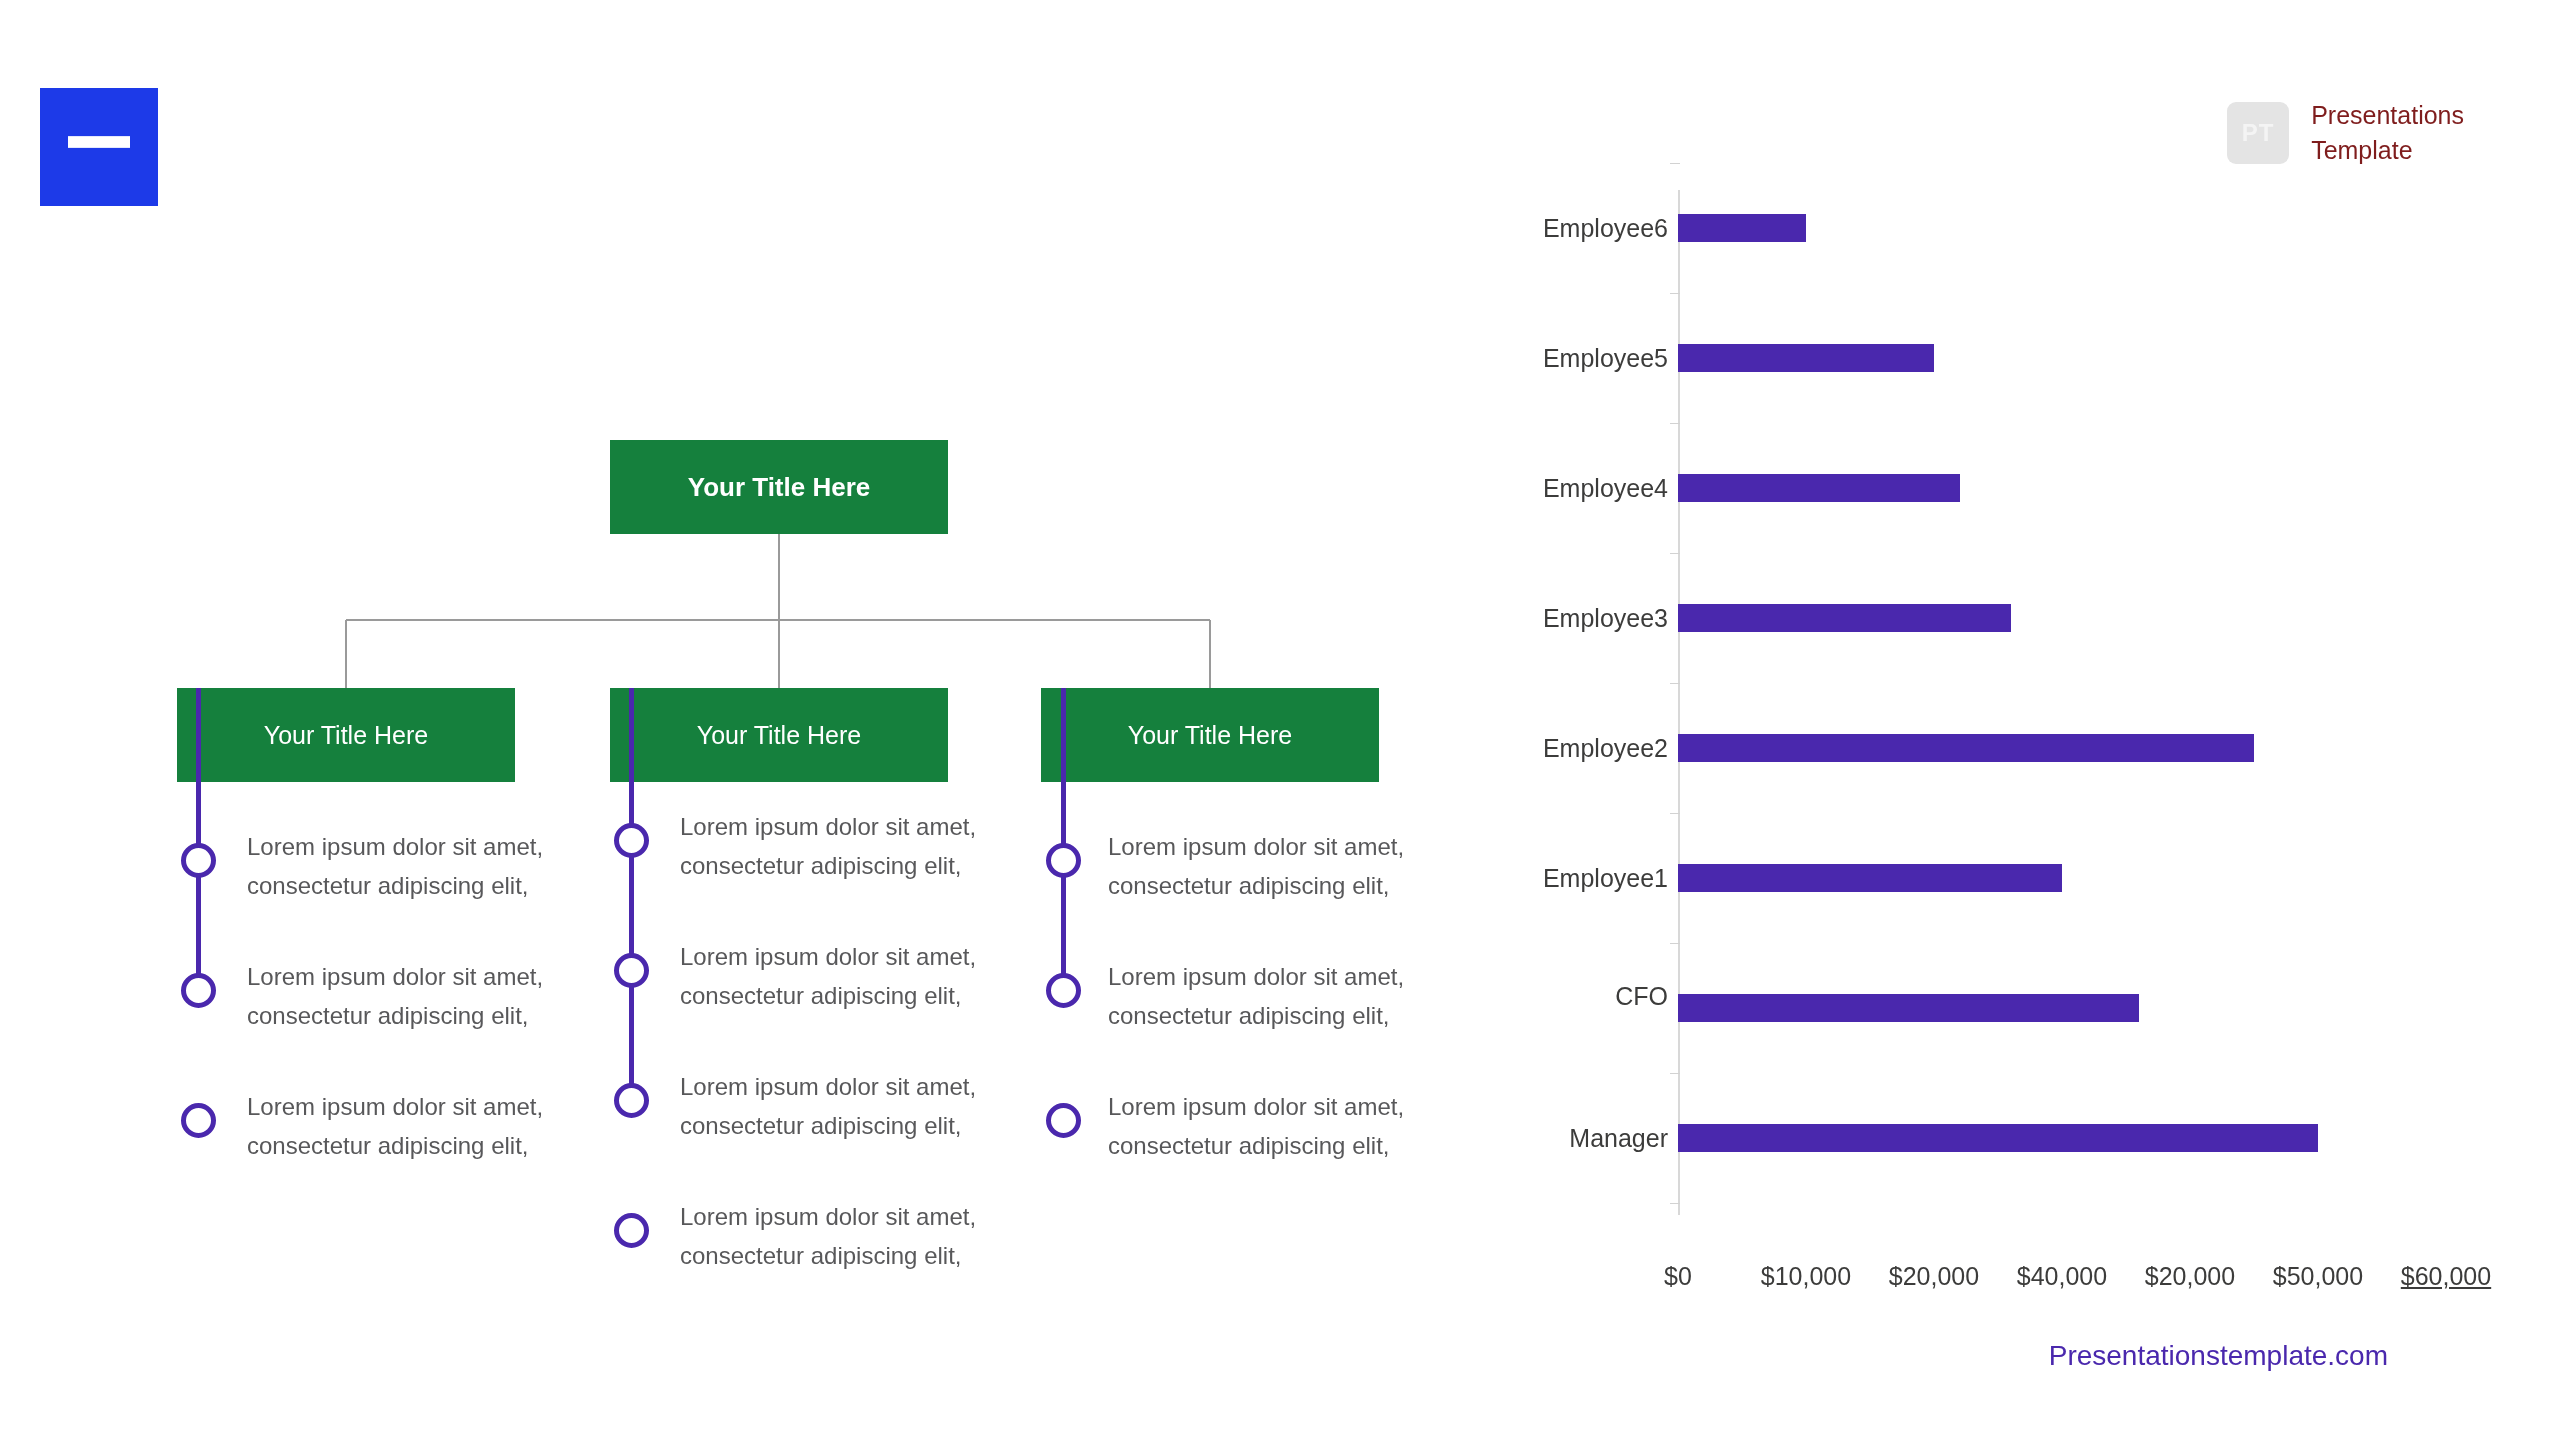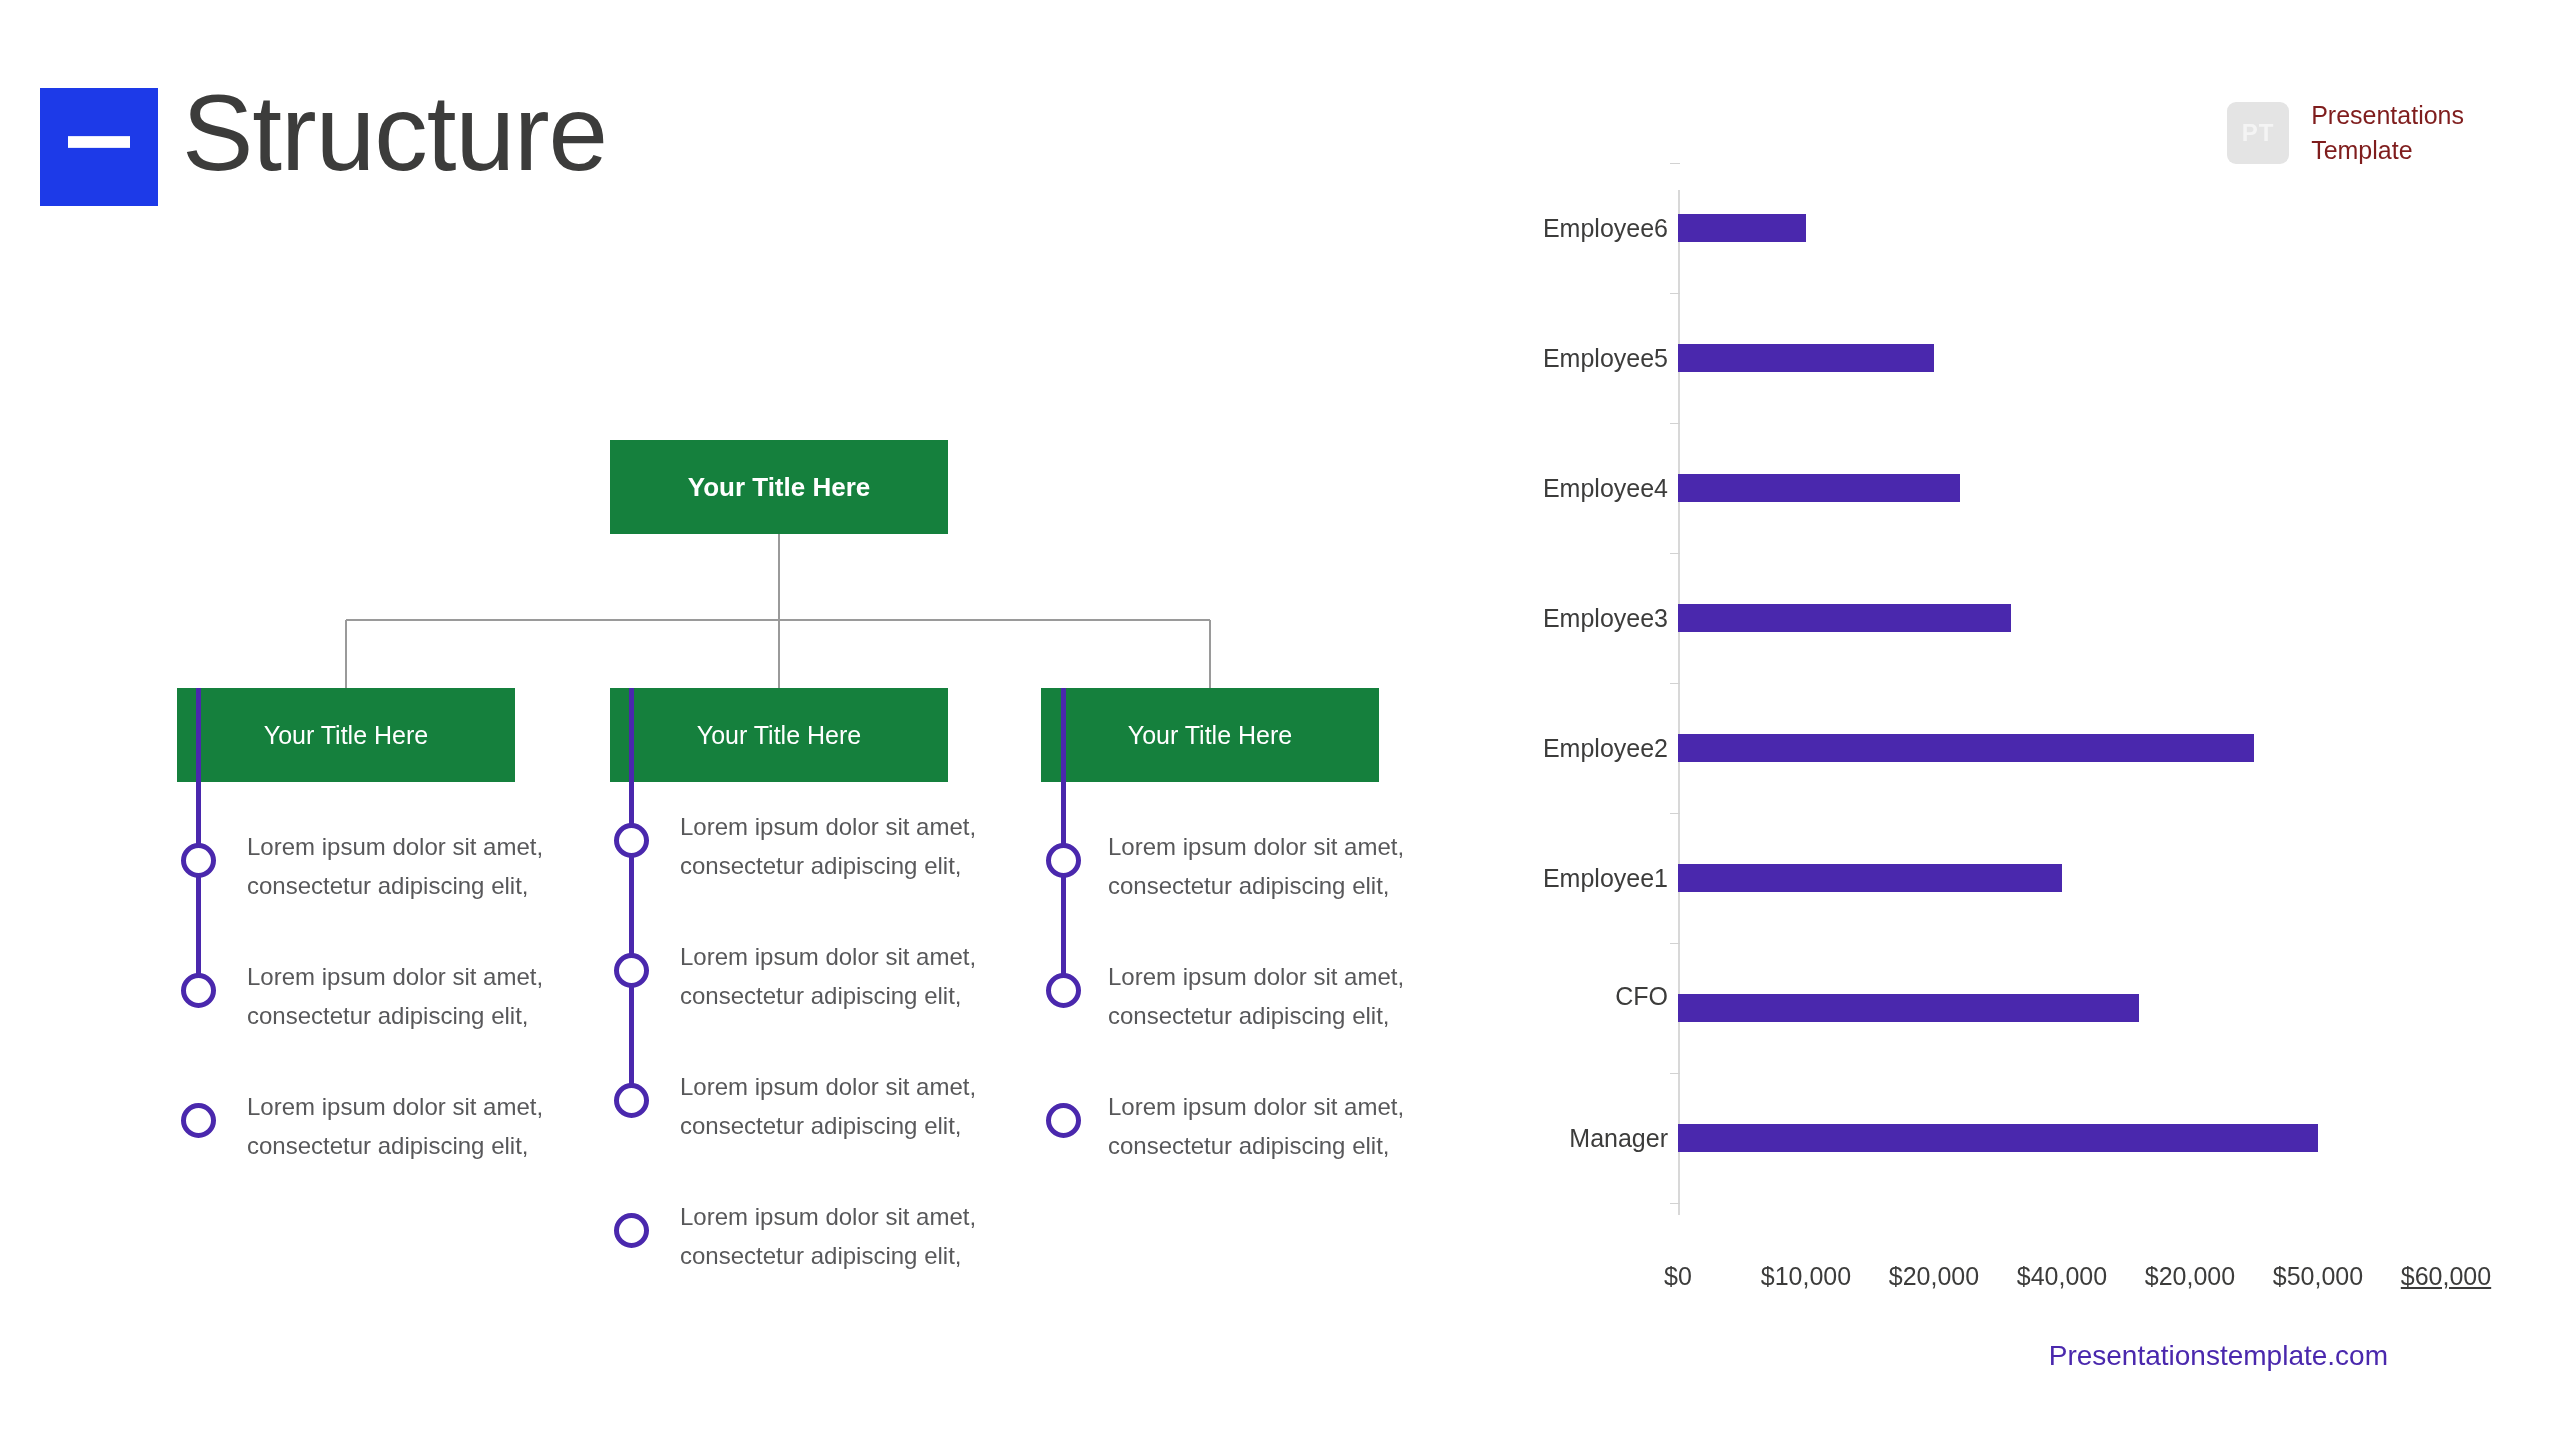--- a/index.html
+++ b/index.html
@@ -203,21 +203,20 @@
 
 <div id="slide">
 
   <div id="hamburger">
     <span class="bar"></span>
     <span class="bar"></span>
     <span class="bar"></span>
   </div>
 
   <div id="title-block">
-    <div id="title-line2">Structure</div>
   </div>
 
   <div id="watermark">
     <div id="wm-badge">PT</div>
     <div id="wm-text">
       <div>Presentations</div>
       <div>Template</div>
     </div>
   </div>
 

